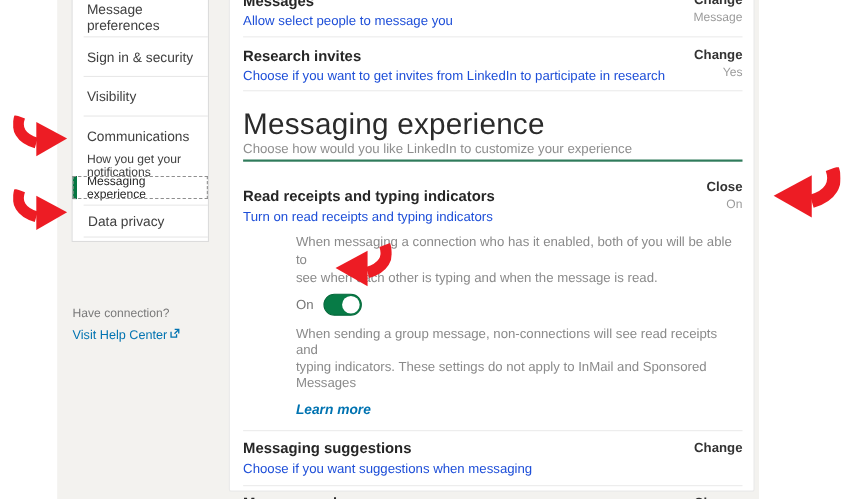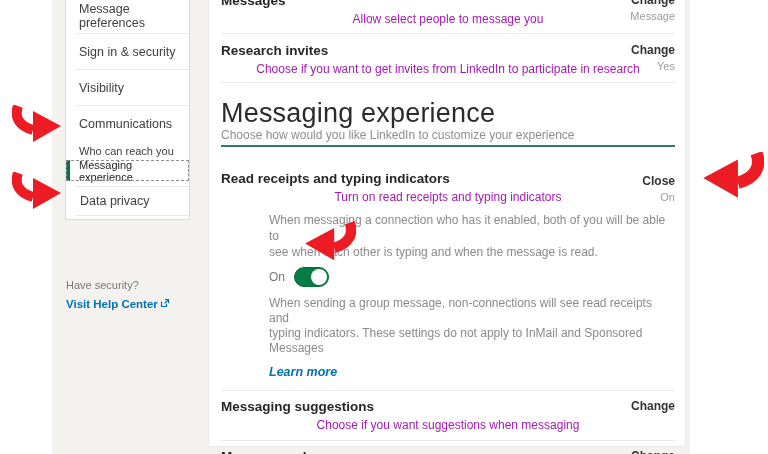--- a/index.html
+++ b/index.html
@@ -21,48 +21,48 @@
   .side-item.sub { height:19px; padding-left:13px; font-size:11px; color:#404040; }
   .side-item.sub.selected {
     height:21px; padding-left:9px; color:#262626;
     border-left:4px solid #057642;
     outline:1px dashed #8f8f8f; outline-offset:-1px;
   }
   .side-gap { height:5px; }
   .side-item.major.lower { height:28px;padding-left:14px; }
   .side-footer { position:absolute; left:66px; top:279px; width:130px; }
   .have-questions { font-size:11px; color:#7a7a7a; margin-bottom:7px; }
-  .help-link { display:flex; align-items:center; gap:2px; font-size:11.5px; font-weight:bold; color:#0073b1; cursor:pointer; text-decoration:none; }
+  .help-link { display:flex; align-items:center; gap:2px; font-size:11.5px; font-weight:normal; color:#0073b1; cursor:pointer; text-decoration:none; }
 
   
   .main-card {
     position:absolute; left:208px; top:-14px; width:478px; height:461px;
     background:#fff; border:1px solid #e9e9e9; border-radius:2px;
     padding:0 10px 0 12px;
   }
   .row { position:relative; }
   .row-title { font-size:13.5px; font-weight:bold; color:#262626; line-height:14px; }
-  .row-desc { font-size:12px; color:#a21caf; line-height:12px; margin-top:5px;text-align:center; }
+  .row-desc { font-size:12px; color:#1d4ed8; line-height:12px; margin-top:5px; }
   .row-right { position:absolute; right:0; text-align:right; }
   .row-action { font-size:12px; font-weight:bold; color:#333; line-height:12px; cursor:pointer; }
   .row-value { font-size:11px; color:#9b9b9b; line-height:11px; margin-top:5px; }
   .divider { border-top:1px solid #ebebeb; }
 
   .row.messages { padding-top:7px; padding-bottom:8px; }
   .row.messages .row-right { top:7px; }
   .row.research { padding-top:10px; padding-bottom:7px; }
   .row.research .row-right { top:10px; }
 
   .section-head { margin-top:14px; }
   .section-title { font-size:27px; font-weight:400; color:#2b2b2b; line-height:32px; letter-spacing:0.2px; }
   .section-sub { font-size:12px; color:#8e8e8e; line-height:12px; margin-top:0; }
   .green-rule { height:2px; background:#2f7b5b; margin-top:4px; }
 
   .row.readreceipts { padding-top:25px; padding-bottom:10px; }
-  .row.readreceipts .row-right { top:28px; }
+  .row.readreceipts .row-right { top:17px; }
   .preline { white-space:pre-line; }
   .rr-para { font-size:12px; color:#8a8a8a; line-height:16px; padding-left:48px; margin-top:9px; }
   .rr-para.second { line-height:15px; }
   .toggle-row { display:flex; align-items:center; gap:9px; padding-left:48px; margin-top:7px; }
   .toggle-label { font-size:12px; color:#767676; }
   .toggle {
     position:relative; width:35px; height:20px; border-radius:10px;
     background:#077b46; cursor:pointer; border:1px solid #066a3c;
   }
   .toggle-knob {
@@ -101,35 +101,35 @@
     </div>
     <div class="side-divider"></div>
     <div class="side-item major">
       <span>Visibility</span>
     </div>
     <div class="side-divider"></div>
     <div class="side-item major">
       <span>Communications</span>
     </div>
     <div class="side-item sub">
-      <span>Who can reach you</span>
+      <span>How you get your notifications</span>
     </div>
     <div class="side-item sub selected">
       <span>Messaging experience</span>
     </div>
     <div class="side-gap"></div>
     <div class="side-divider"></div>
     <div class="side-item major lower">
       <span>Data privacy</span>
     </div>
     <div class="side-divider"></div>
   </aside>
 
   <div class="side-footer">
-    <div class="have-questions">Have security?</div>
+    <div class="have-questions">Have connection?</div>
     <a class="help-link">
       <span>Visit Help Center</span>
       <span>
         <svg width="10" height="10" viewBox="0 0 10 10">
           <path d="M1.5 3.5 V8.5 H6.5 V5.8" fill="none" stroke="#0073b1" stroke-width="1.2"></path>
           <path d="M4.8 1.5 H8.5 V5.2" fill="none" stroke="#0073b1" stroke-width="1.2"></path>
           <path d="M8.5 1.5 L4.6 5.4" fill="none" stroke="#0073b1" stroke-width="1.2"></path>
         </svg>
       </span>
     </a>

